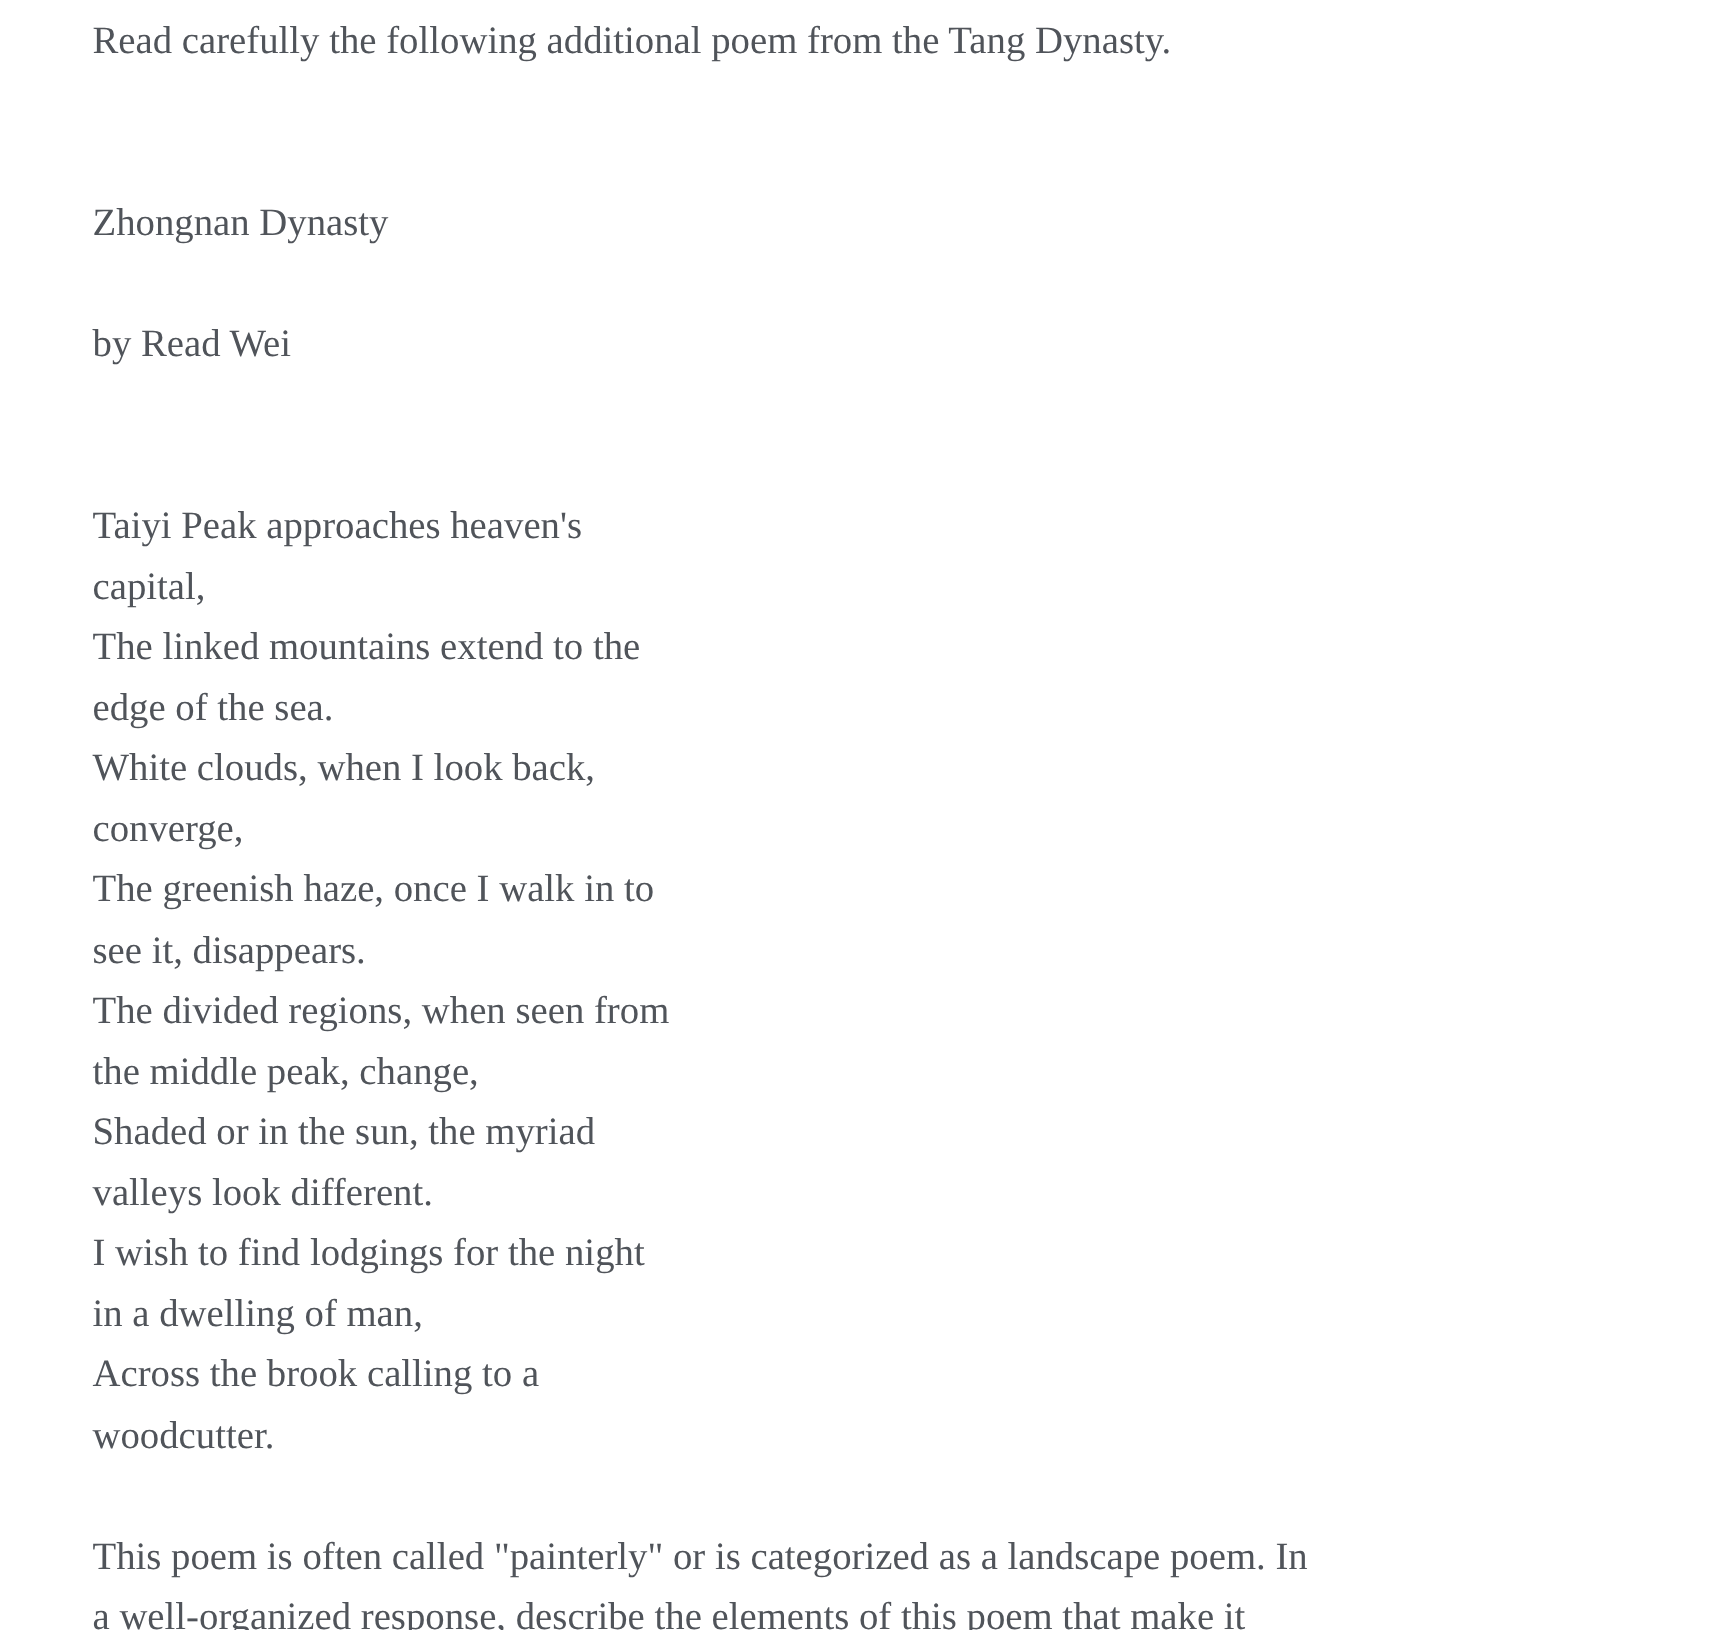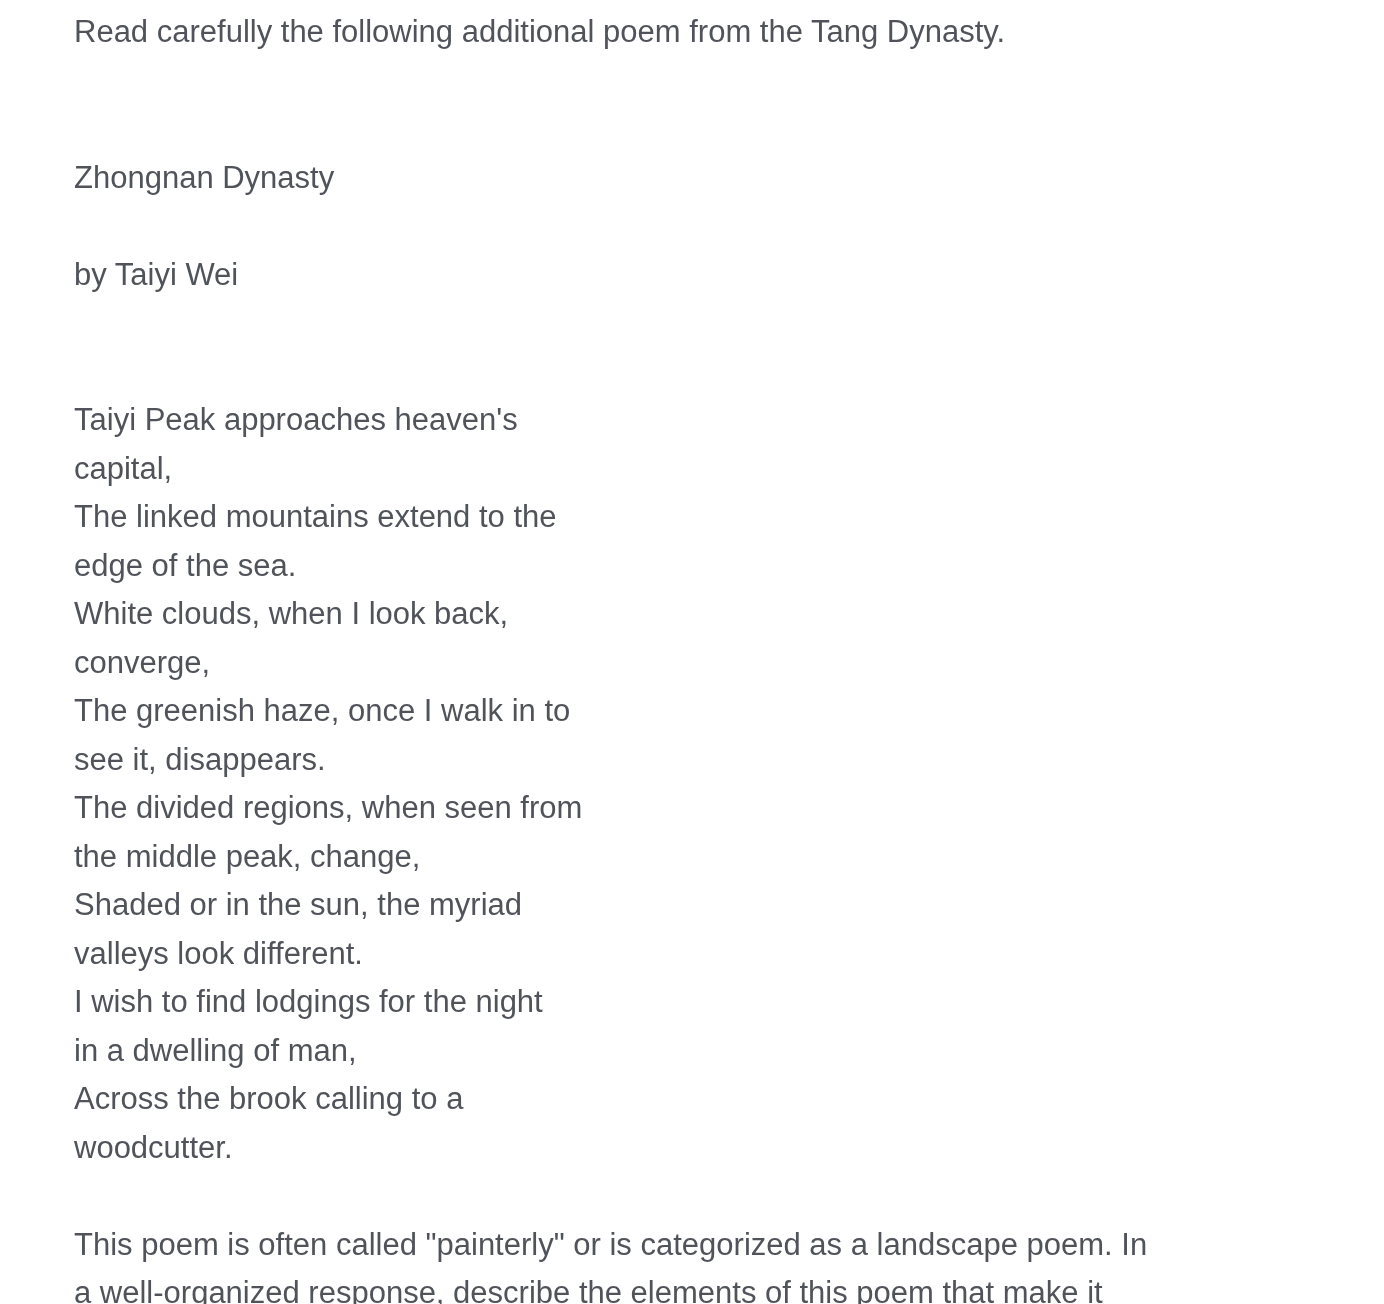--- a/index.html
+++ b/index.html
@@ -14,20 +14,21 @@
     font-size: 31px;
     line-height: 48.5px;
     color: #50545a;
     overflow: hidden;
   }
   .page {
     padding: 8px 60px 0 74px;
     box-sizing: border-box;
     width: 100%;
     height: 100%;
+    font-family: Liberation Serif, serif;
   }
   .block {
     white-space: pre-line;      
     margin: 0;
   }
   .block + .block {
     margin-top: 48.5px;         
   }
   .poem-header .line {
     white-space: pre-line;
@@ -35,21 +36,21 @@
 </style>
 </head>
 <body style="color: rgb(80, 84, 90); background: rgb(255, 255, 255);">
 
 <div class="page">
 
   <p class="block">Read carefully the following additional poem from the Tang Dynasty.</p>
 
   <div class="block poem-header">
     <div class="line">Zhongnan Dynasty</div>
-    <div class="line">by Taiyi Wei</div>
+    <div class="line">by Read Wei</div>
   </div>
 
   <div class="block">Taiyi Peak approaches heaven's
 capital,
 The linked mountains extend to the
 edge of the sea.
 White clouds, when I look back,
 converge,
 The greenish haze, once I walk in to
 see it, disappears.

